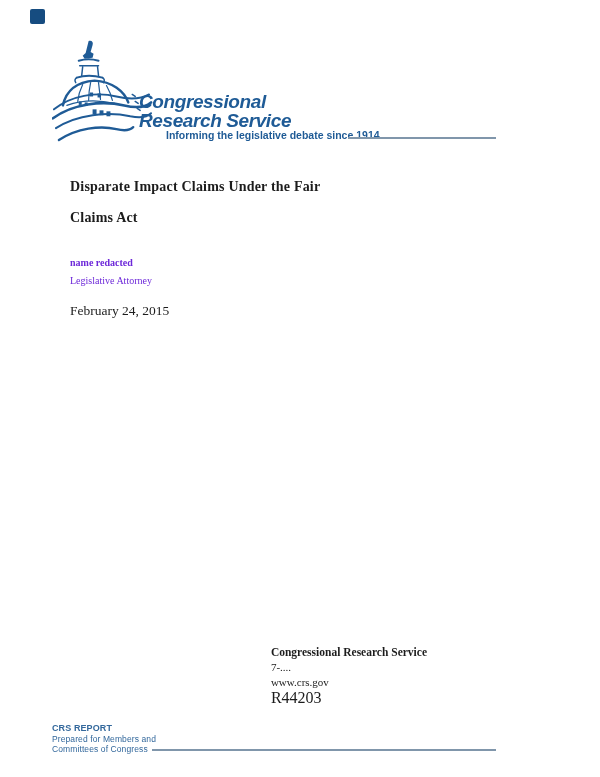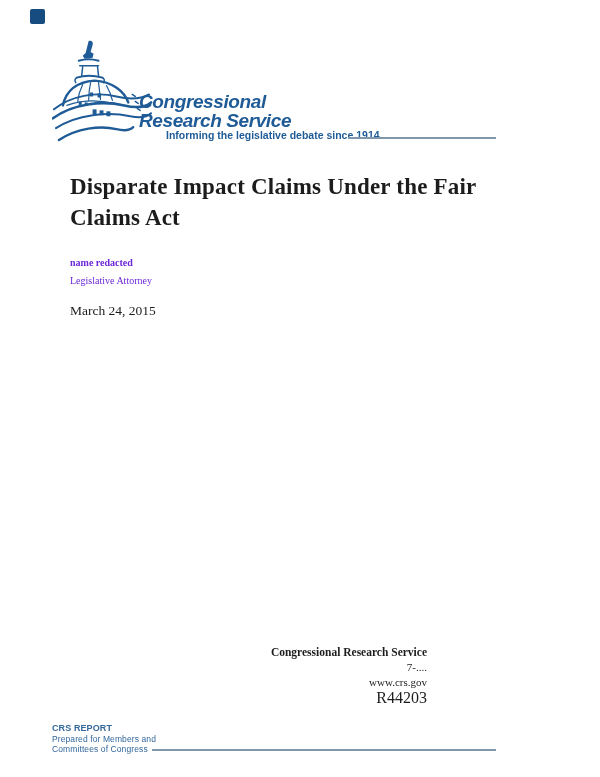--- a/index.html
+++ b/index.html
@@ -55,21 +55,21 @@
     left: 348px; top: 137px;
     width: 199px; height: 2px;
     background: #8096ab;
   }
   
   .doc-title {
     position: absolute;
     left: 70px; top: 171px;
     width: 500px;
     color: #1c1c1c;
-    font-size: 23px;
+    font-size: 14px;
     font-weight: bold;
     line-height: 31px;
     letter-spacing: 0.2px;
   }
   .author-block {
     position: absolute;
     left: 70px; top: 254px;
     color: #6d28d9;
     font-size: 10px;
     line-height: 17.5px;
@@ -78,21 +78,21 @@
   .doc-date {
     position: absolute;
     left: 70px; top: 303px;
     color: #1c1c1c;
     font-size: 13.5px;
   }
   
   .footer-right {
     position: absolute;
     right: 69px; top: 645px;
-    text-align: right;
+    text-align: left;
     color: #1c1c1c;
     font-size: 11px;
     line-height: 15px;
   }
   .footer-right .org { font-weight: bold; font-size: 11.5px; }
   .footer-right .report-number { font-size: 16px; }
   
   .footer-left {
     position: absolute;
     left: 52px; top: 723px;
@@ -162,21 +162,21 @@
 
   <div class="doc-title">
     <div>Disparate Impact Claims Under the Fair</div>
     <div>Claims Act</div>
   </div>
 
   <div class="author-block">
     <div class="author-name">name redacted</div>
     <div class="author-role">Legislative Attorney</div>
   </div>
-  <div class="doc-date">March 24, 2015</div>
+  <div class="doc-date">February 24, 2015</div>
 
   <div class="footer-right">
     <div class="org">Congressional Research Service</div>
     <div class="phone">7-....</div>
     <div class="website">www.crs.gov</div>
     <div class="report-number">R44203</div>
   </div>
 
   <div class="footer-left">
     <div class="label">CRS REPORT</div>

